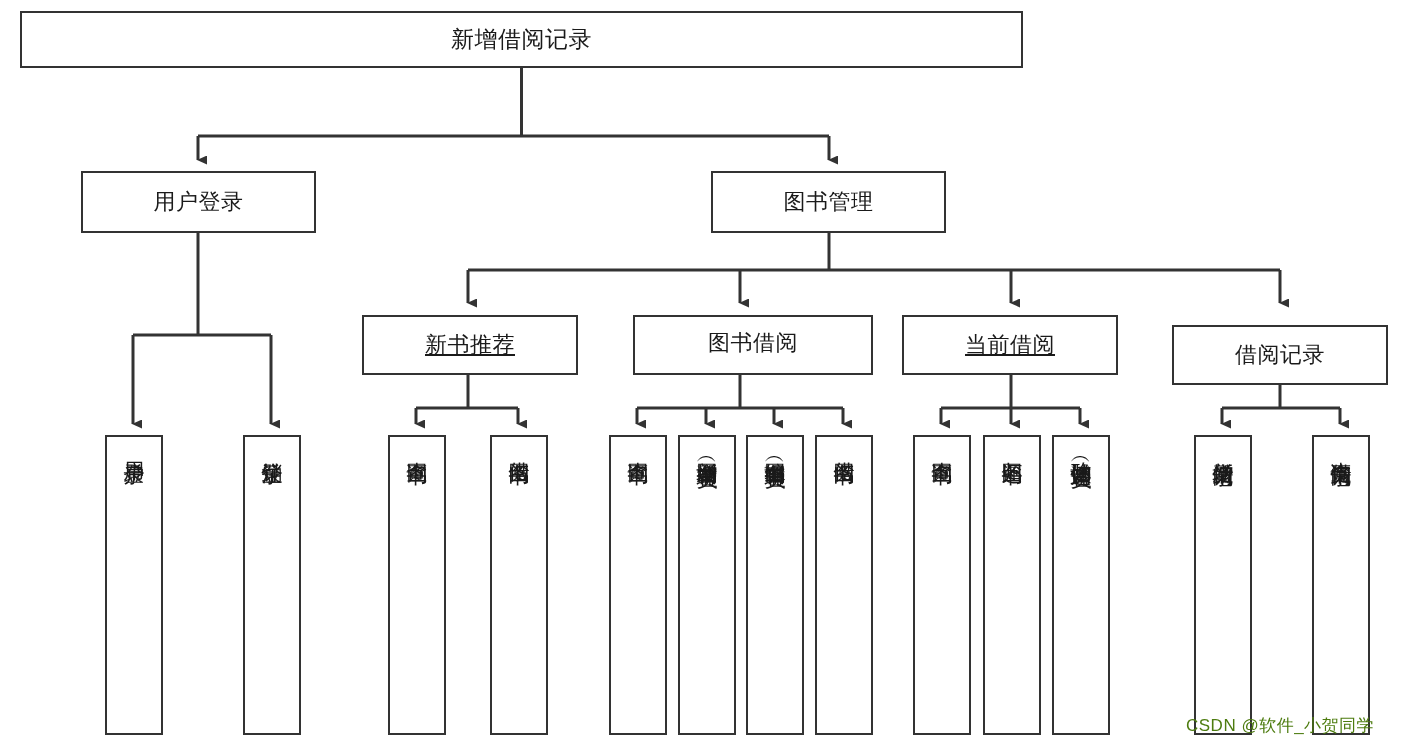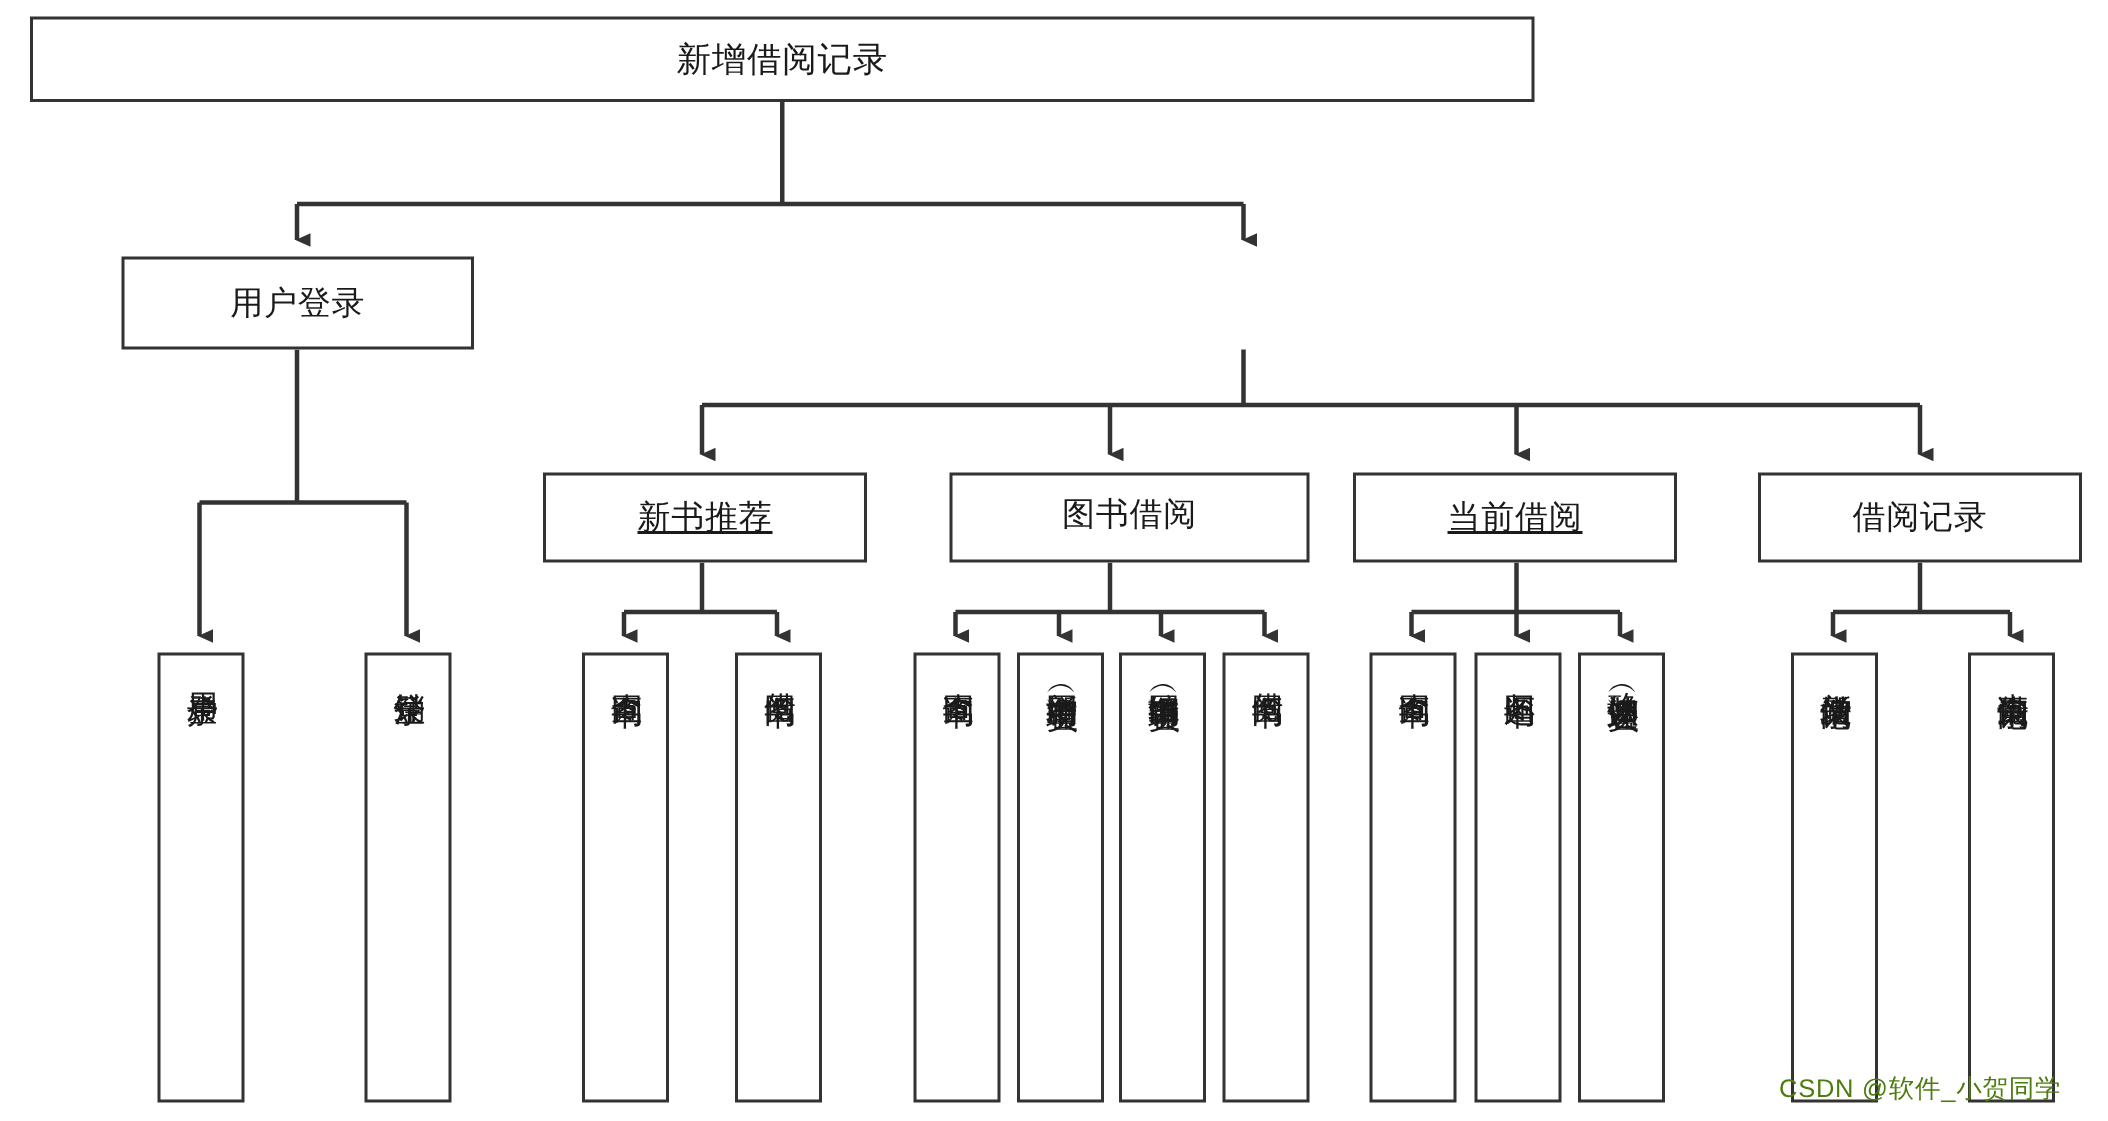--- a/index.html
+++ b/index.html
@@ -124,31 +124,34 @@
     </g>
   </svg>
 
   <div class="node horiz root" style="left:20px; top:11px; width:1003px; height:57px;">
     <span class="label">新增借阅记录</span>
   </div>
 
   <div class="node horiz" style="left:81px; top:171px; width:235px; height:62px;">
     <span class="label">用户登录</span>
   </div>
+  <div class="node horiz" style="left:711px; top:171px; width:235px; height:62px;">
+    <span class="label">图书管理</span>
+  </div>
 
   <div class="node horiz" style="left:362px; top:315px; width:216px; height:60px;text-decoration:underline;">
     <span class="label">新书推荐</span>
   </div>
   <div class="node horiz" style="left:633px; top:315px; width:240px; height:60px;font-family:Liberation Mono, monospace;">
     <span class="label">图书借阅</span>
   </div>
   <div class="node horiz" style="left:902px; top:315px; width:216px; height:60px;text-decoration:underline;">
     <span class="label">当前借阅</span>
   </div>
-  <div class="node horiz" style="left:1172px; top:315px; width:216px; height:60px;">
+  <div class="node horiz" style="left:1172px; top:325px; width:216px; height:60px;">
     <span class="label">借阅记录</span>
   </div>
 
   <div class="node vert" style="left:105px; top:435px; width:58px; height:300px;">
     <span class="label">用户登录</span>
   </div>
   <div class="node vert" style="left:243px; top:435px; width:58px; height:300px;">
     <span class="label">注销登录</span>
   </div>
 

